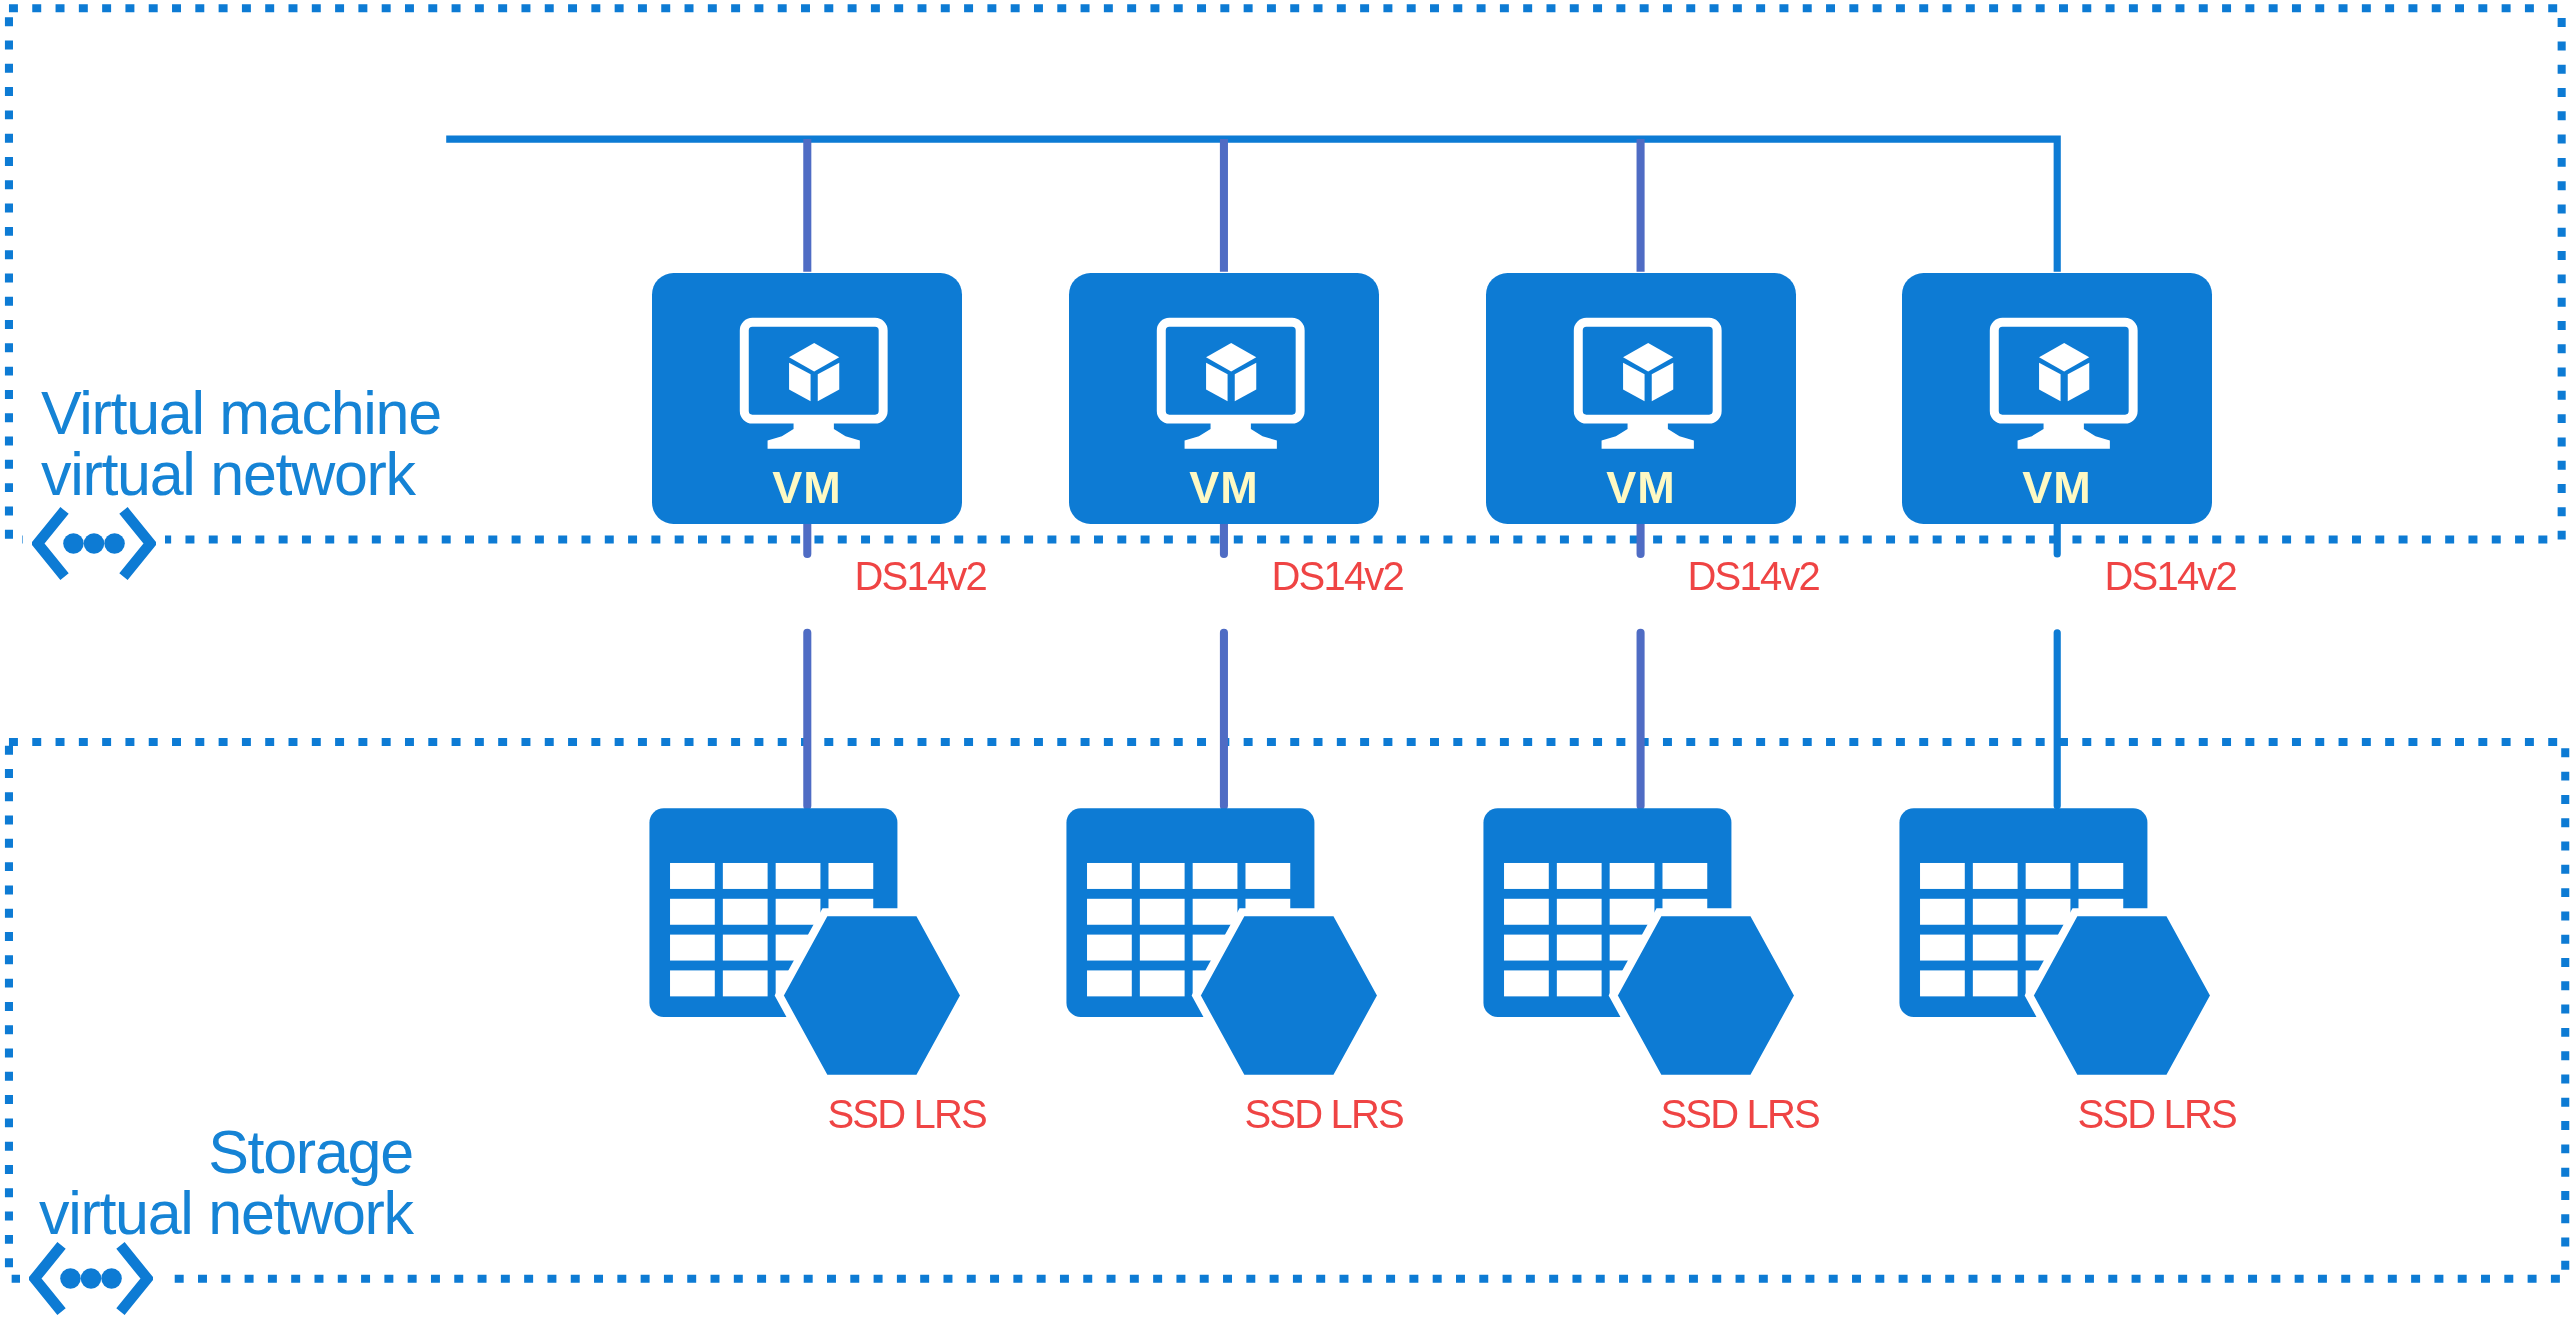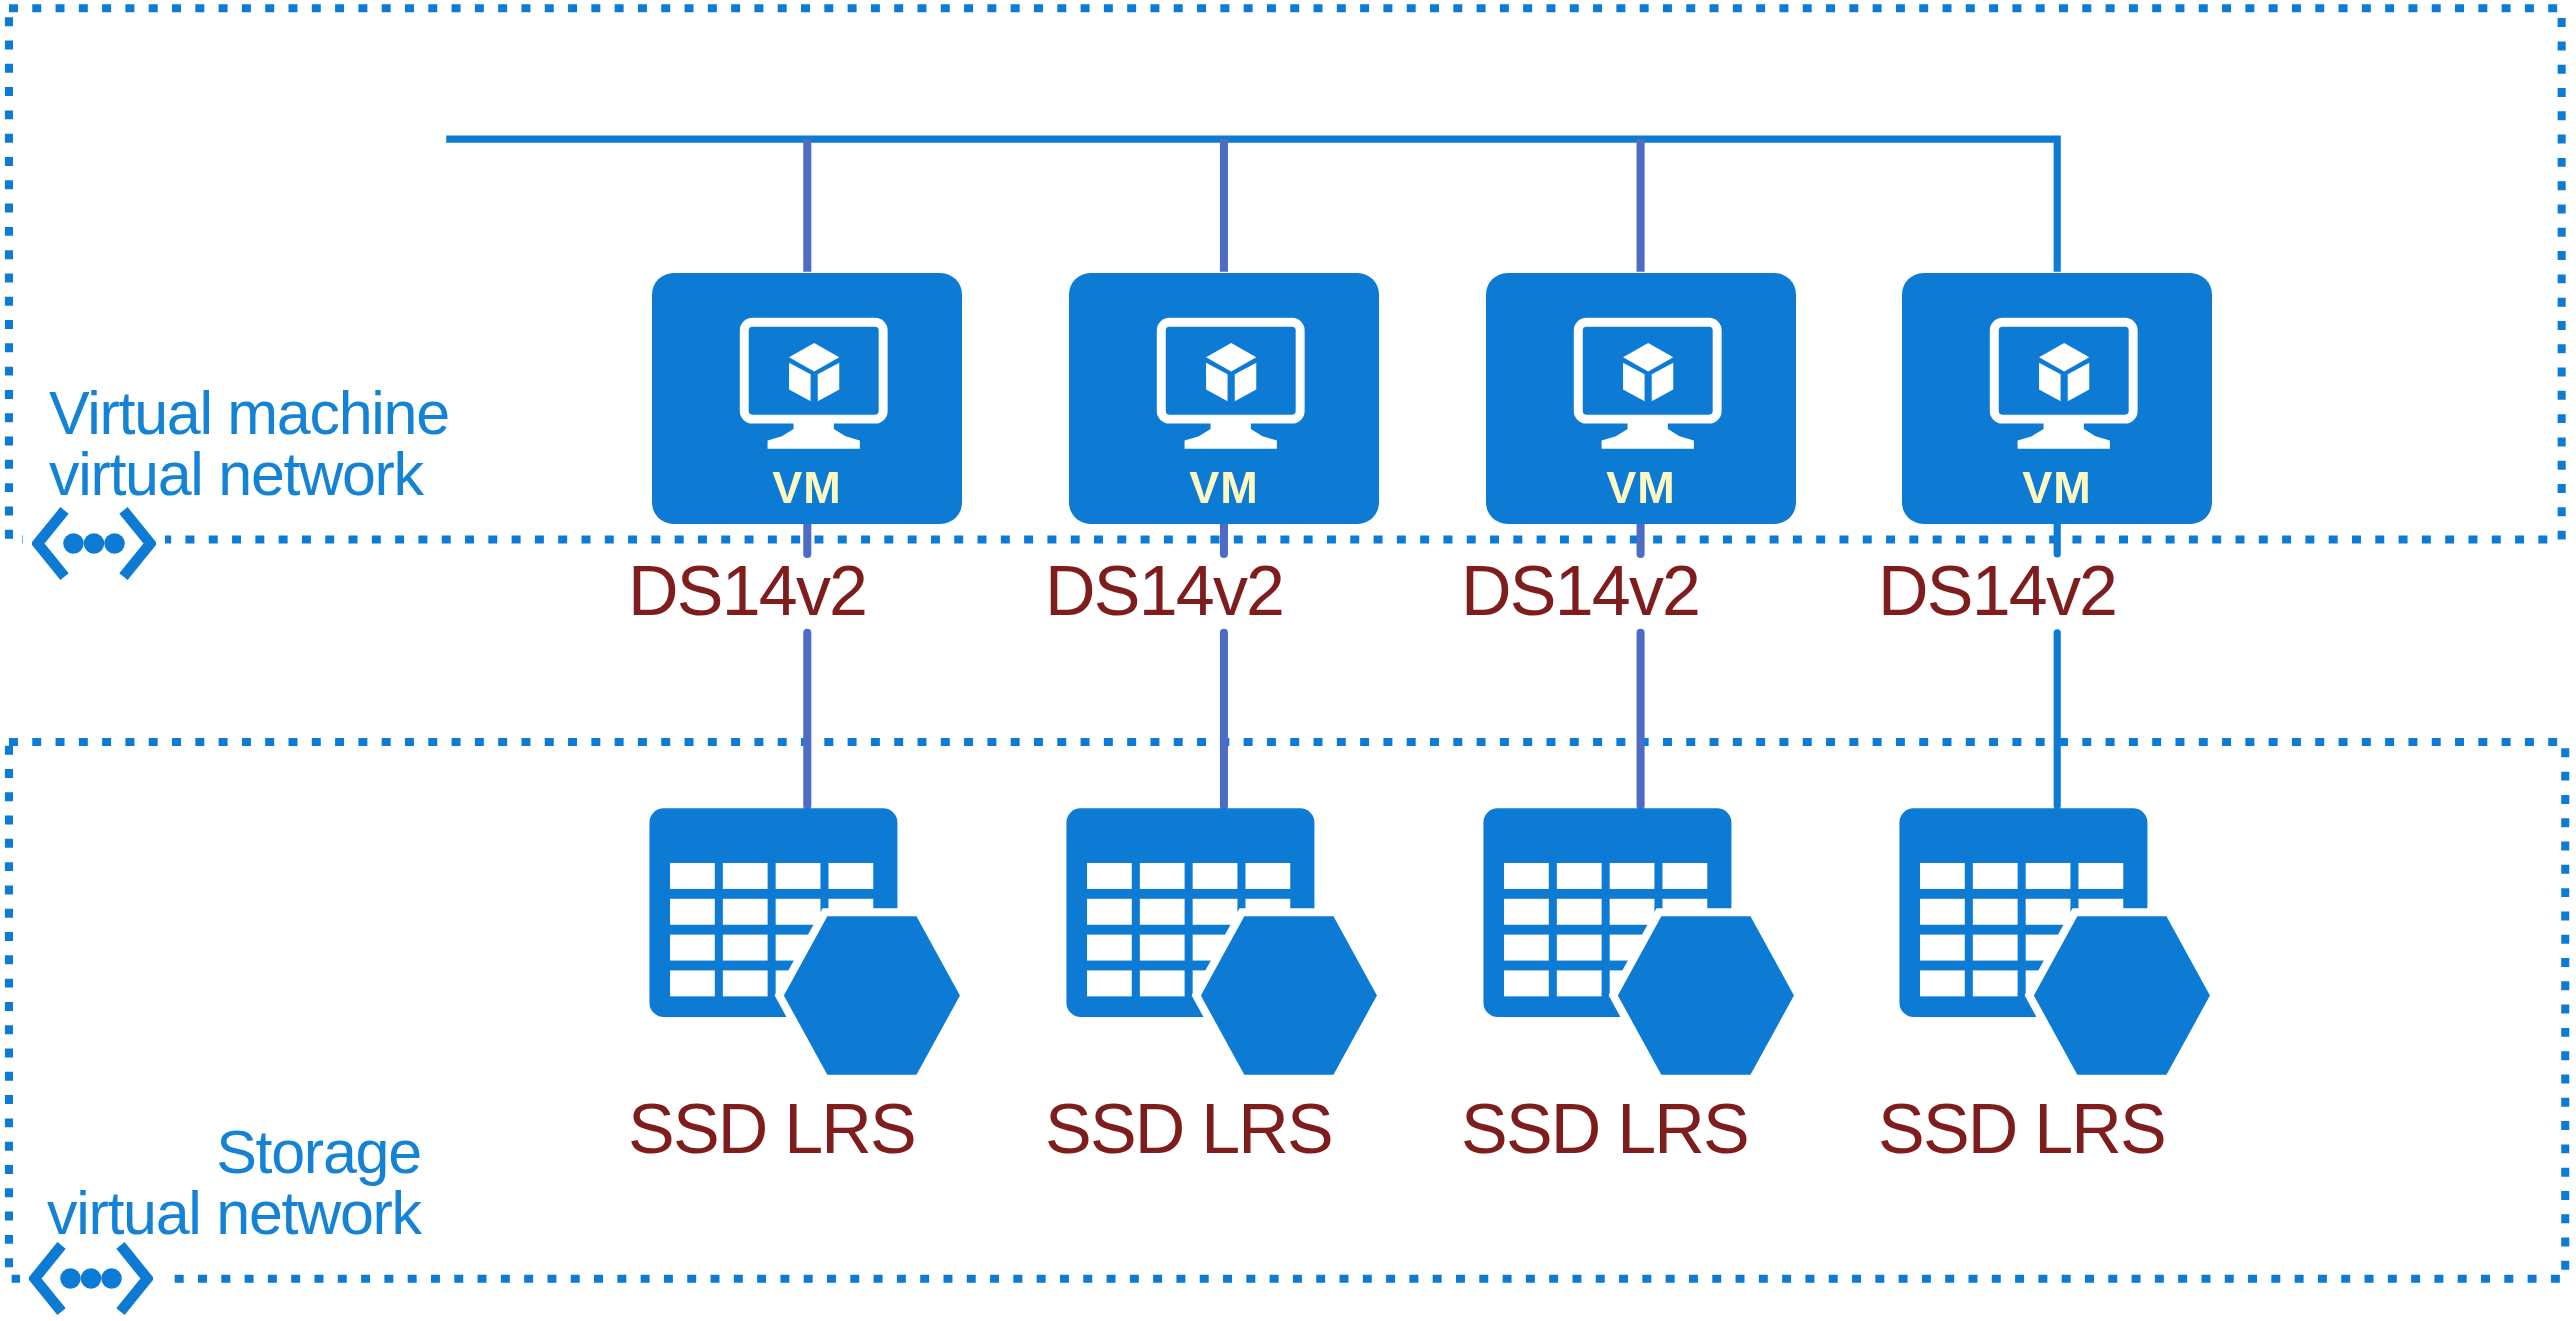--- a/index.html
+++ b/index.html
@@ -21,32 +21,31 @@
   .vm-label{
     position:absolute;left:0;bottom:14.3px;width:100%;
     text-align:center;
     color:#fef9c3;
     font-size:45px;font-weight:bold;letter-spacing:0.9px;
     line-height:1;
   }
   .node-label{
     position:absolute;
     width:358px;
-    text-align:left;
-    color:#7f1d1d;
-    font-size:70px;line-height:1;letter-spacing:-1.8px;
+    text-align:right;
+    color:#ef4444;
+    font-size:40px;line-height:1;letter-spacing:-1.8px;
     white-space:nowrap;
   }
   .storage-icon{position:absolute;}
   .net-label{
     position:absolute;
     color:#1583d5;
     font-size:61px;line-height:61px;letter-spacing:-1.3px;
     white-space:nowrap;
-    margin-left:8px;
   }
   .vnet-icon-box{
     position:absolute;
     background:#ffffff;
     display:flex;align-items:center;justify-content:center;
   }
 </style>
 </head>
 <body>
 

